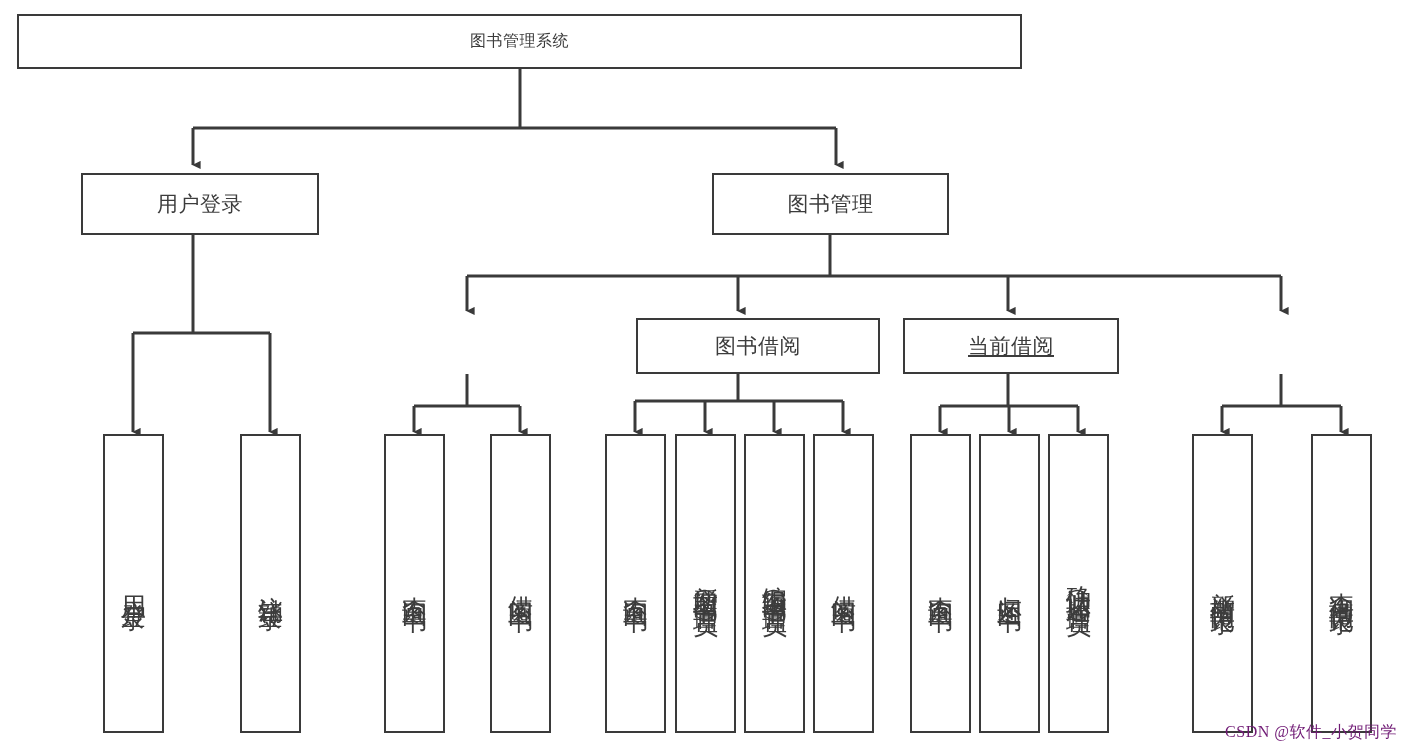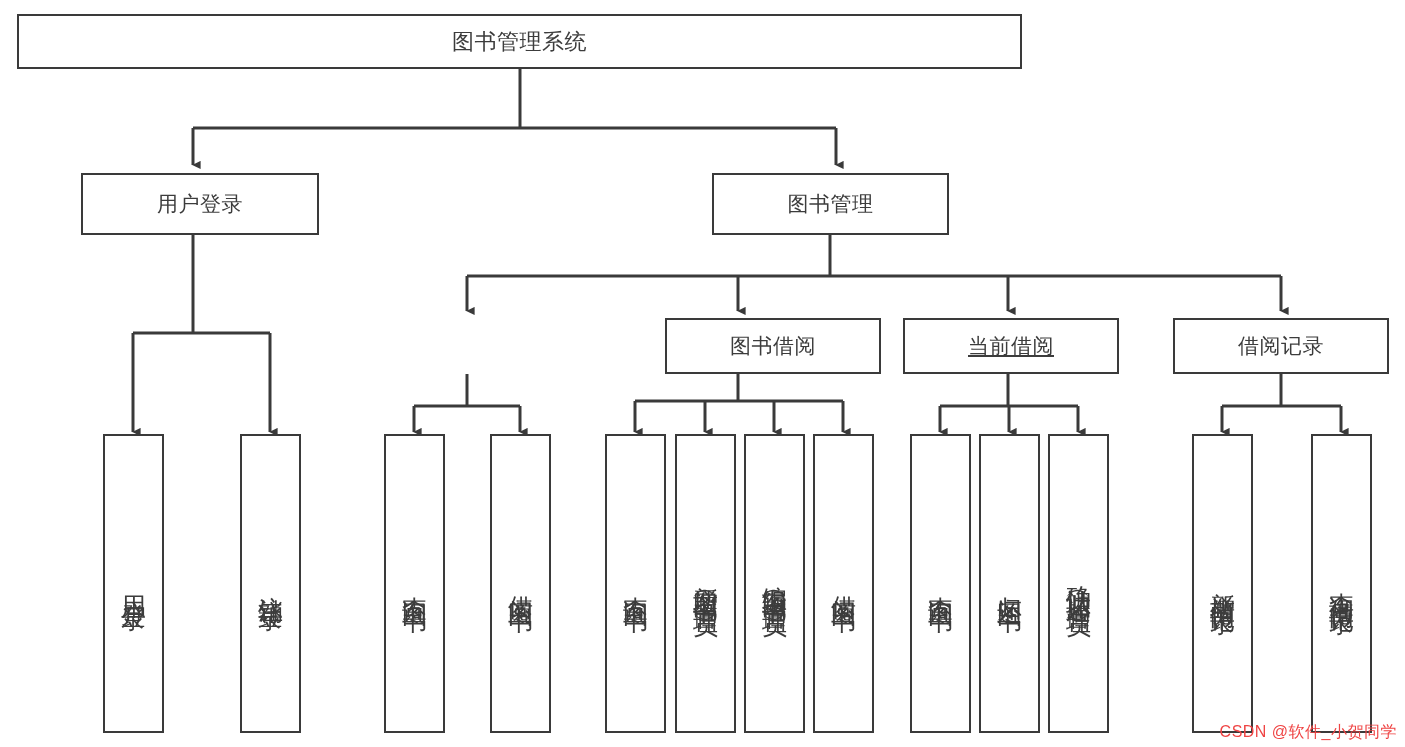--- a/index.html
+++ b/index.html
@@ -43,45 +43,45 @@
     text-align: center;
     line-height: 1.18;
     letter-spacing: 0.5px;
   }
   
   .node.horiz .label {
     font-size: 21px;
     white-space: nowrap;
   }
   .node.root .label {
-    font-size: 22px;
+    font-size: 16px;
   }
   
   .node.vert {
     align-items: center;
     justify-content: center;
     padding: 4px 0;
   }
   .node.vert .label {
     writing-mode: vertical-rl;
     text-orientation: upright;
     font-size: 25px;
     line-height: 1.0;
     letter-spacing: 4px;
     max-height: 100%;
   }
   .watermark {
     position: absolute;
     right: 8px;
     bottom: 4px;
     font-size: 16px;
-    color: #ef4444;
+    color: #701a75;
     letter-spacing: 0.5px;
     white-space: nowrap;
-    font-family: Liberation Sans, sans-serif;
+    font-family: Liberation Serif, serif;
   }
 </style>
 </head>
 <body>
 
 <div id="diagram-root">
 
   <svg class="edges" viewBox="0 0 1405 747" xmlns="http://www.w3.org/2000/svg">
     <defs>
       <marker id="arrowhead" markerWidth="9" markerHeight="9" refX="4.5" refY="7.6" orient="auto" markerUnits="userSpaceOnUse">
@@ -137,29 +137,26 @@
     <span class="label">图书管理系统</span>
   </div>
 
   <div class="node horiz" style="left:81px; top:173px; width:238px; height:62px;">
     <span class="label">用户登录</span>
   </div>
   <div class="node horiz" style="left:712px; top:173px; width:237px; height:62px;">
     <span class="label">图书管理</span>
   </div>
 
-  <div class="node horiz" style="left:665px; top:318px; width:216px; height:56px;align-items:center;">
+  <div class="node horiz" style="left:636px; top:318px; width:244px; height:56px;align-items:center;">
     <span class="label">图书借阅</span>
   </div>
   <div class="node horiz" style="left:903px; top:318px; width:216px; height:56px;text-decoration:underline;">
     <span class="label">当前借阅</span>
   </div>
-  <div class="node horiz" style="left:1173px; top:318px; width:216px; height:56px;">
-    <span class="label">借阅记录</span>
-  </div>
 
   <div class="node vert" style="left:103px; top:434px; width:61px; height:299px;">
     <span class="label">用户登录</span>
   </div>
   <div class="node vert" style="left:240px; top:434px; width:61px; height:299px;">
     <span class="label">注销登录</span>
   </div>
 
   <div class="node vert" style="left:384px; top:434px; width:61px; height:299px;">
     <span class="label">查询图书</span>

